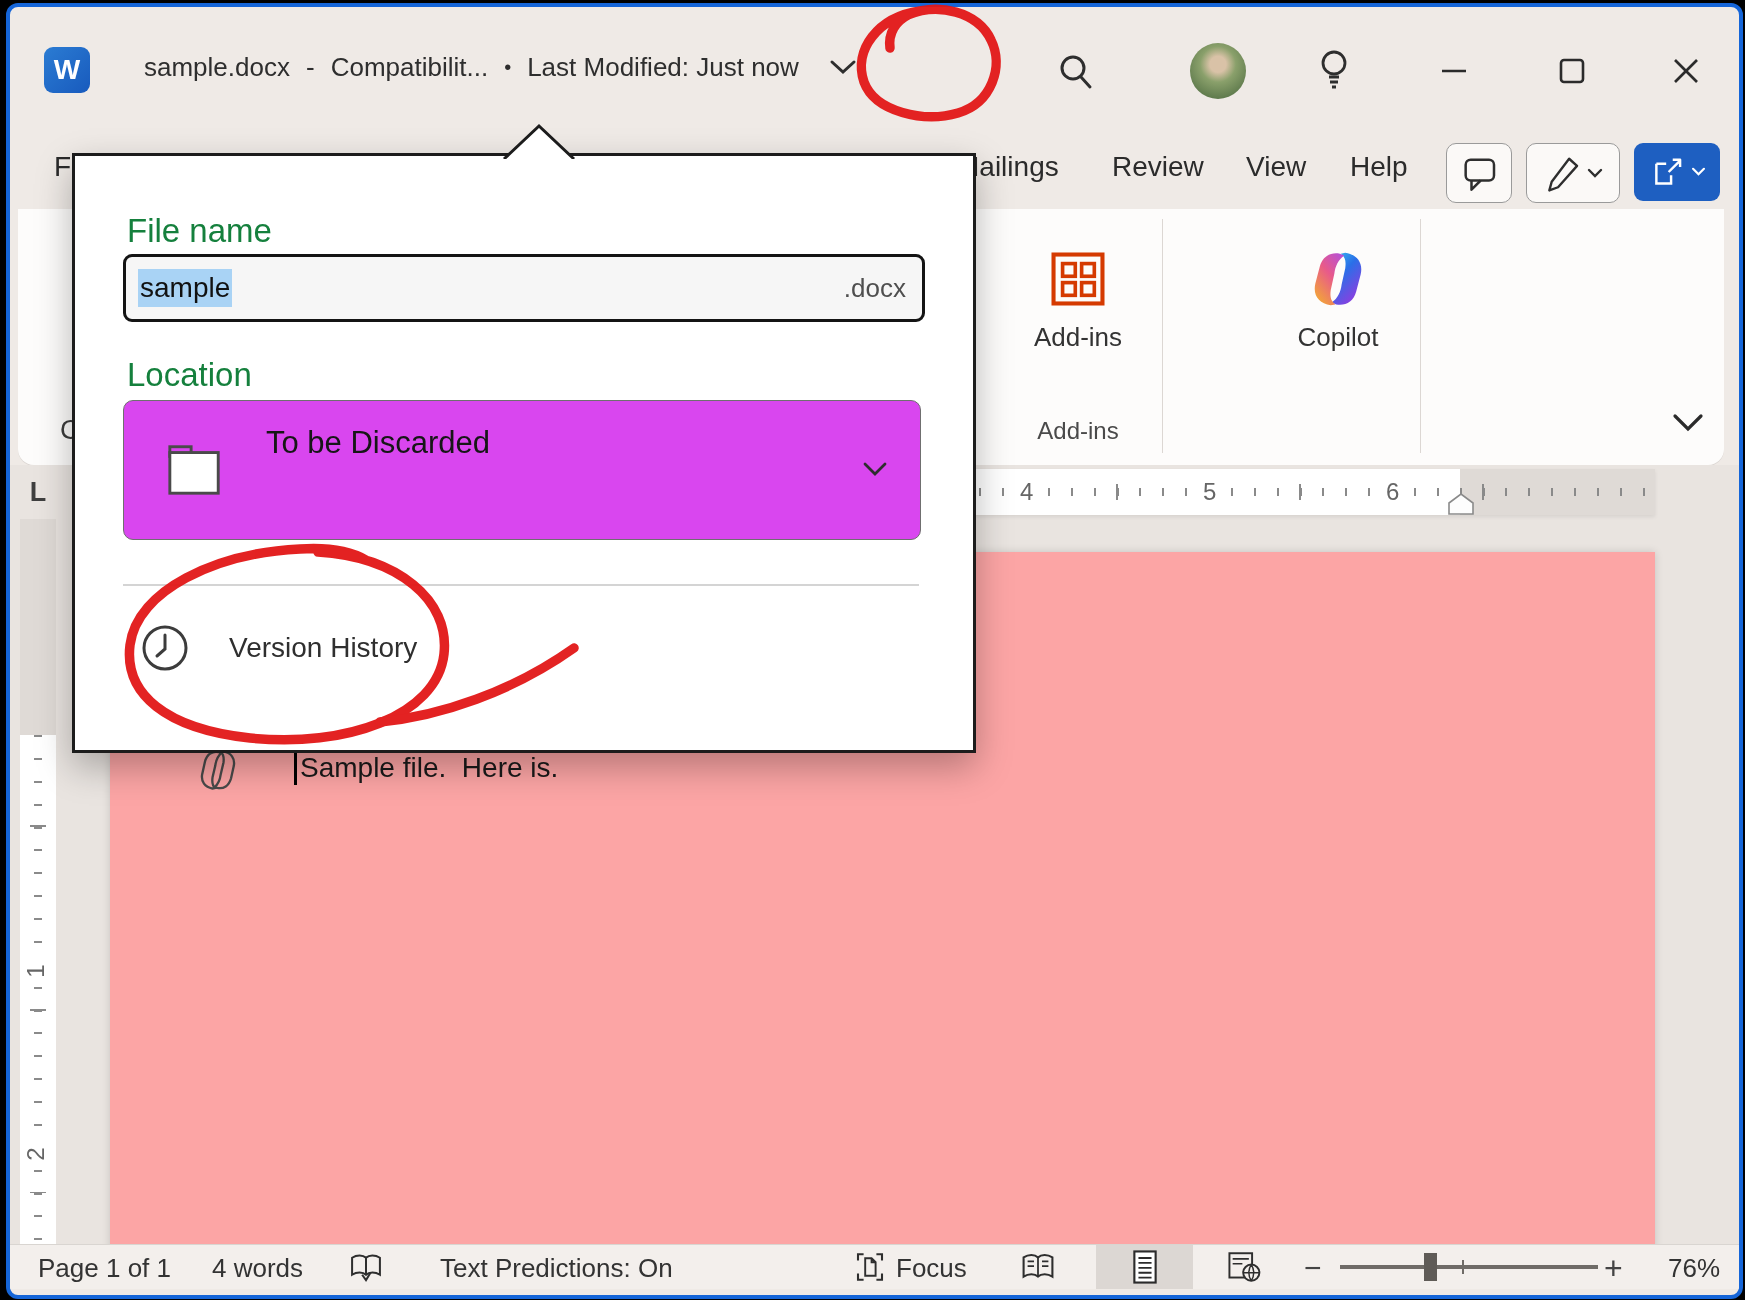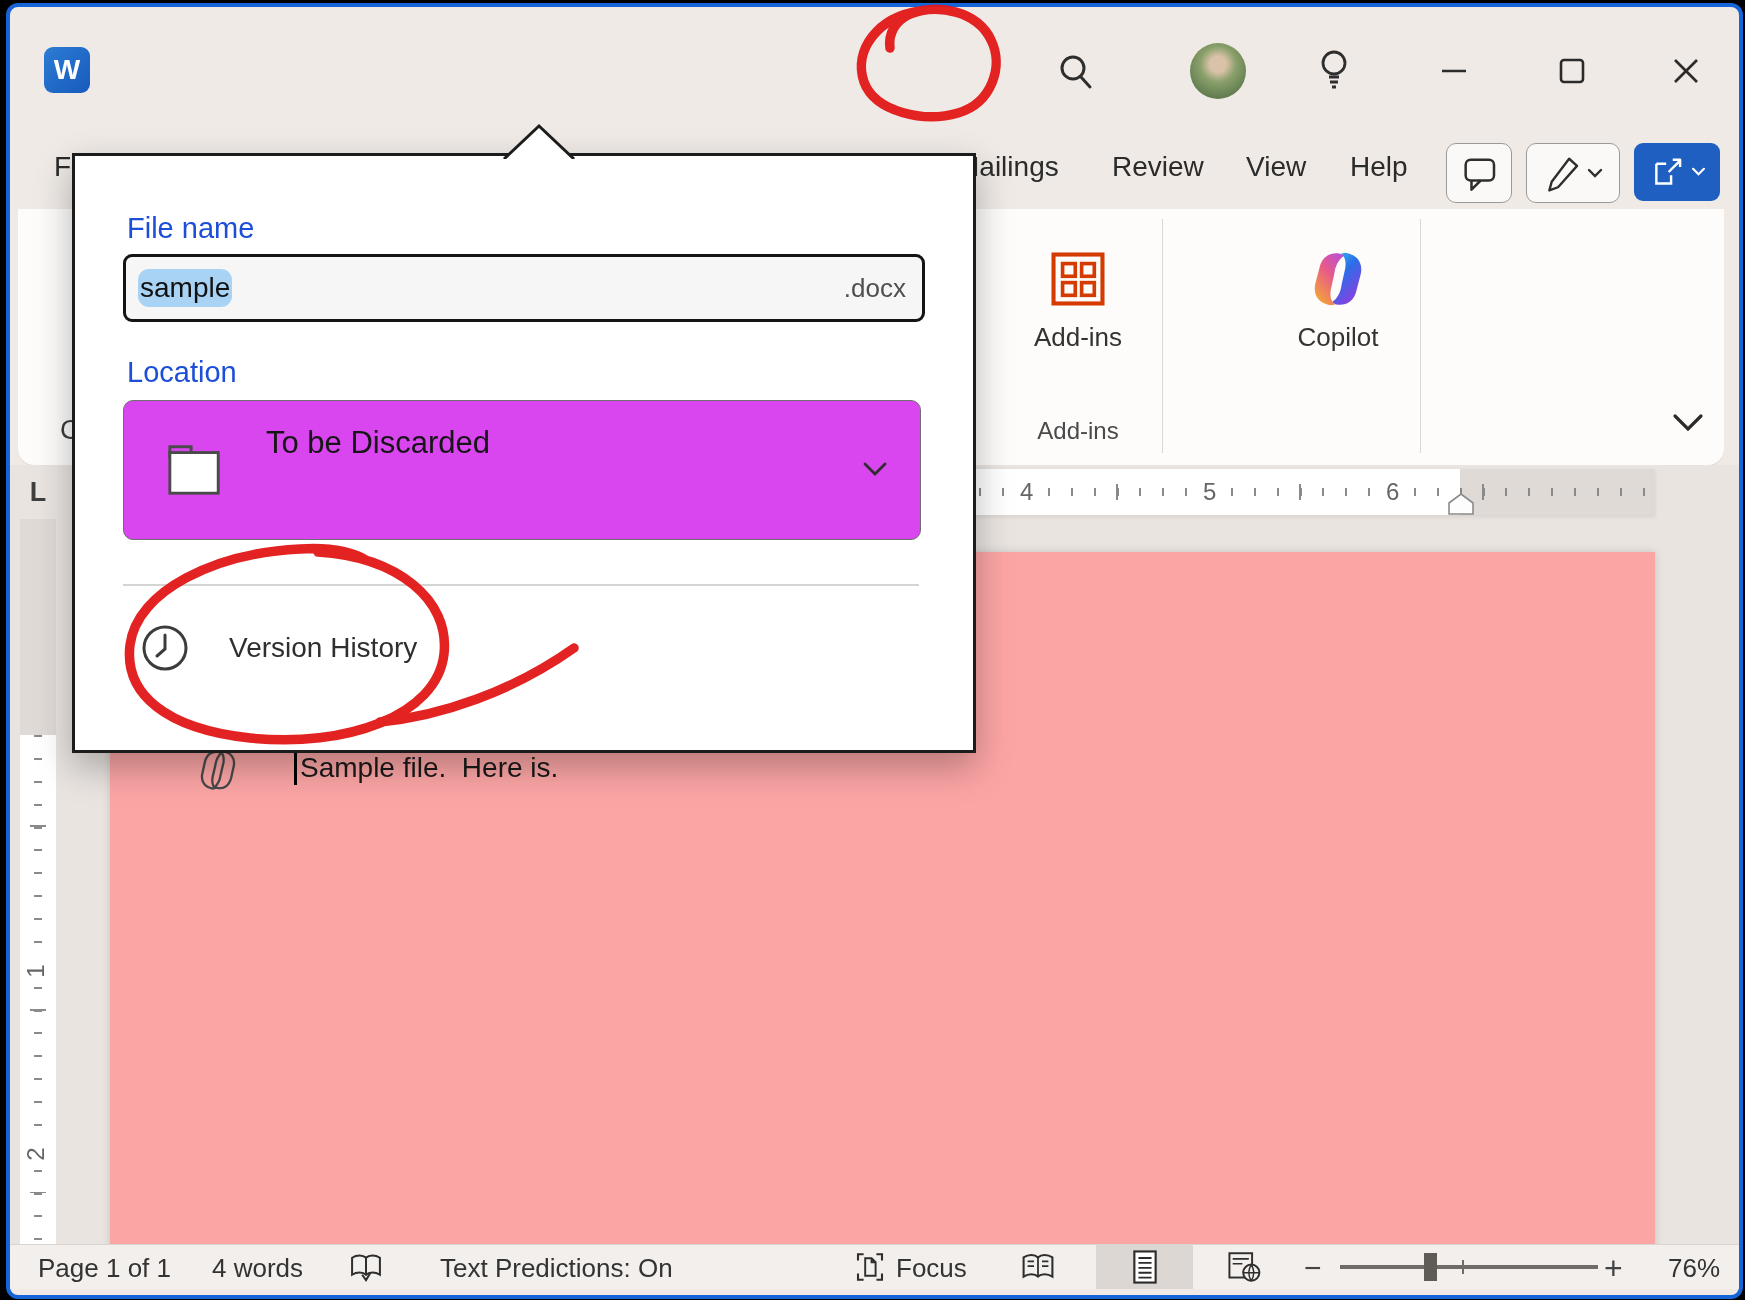--- a/index.html
+++ b/index.html
@@ -8,35 +8,47 @@
   #window{position:absolute;left:6px;top:3px;width:1729px;height:1288px;background:#efeae6;
     border:4px solid #1565d8;border-radius:12px;overflow:hidden;}
   .ttl{font-size:26px;color:#2e2e2e;white-space:nowrap;}
   .tab{font-size:28px;color:#2b2b2b;}
   .icbtn{display:flex;align-items:center;justify-content:center;cursor:default;}
   .fbtn{border:1.5px solid #9a9a9a;border-radius:10px;background:#fbf9f7;display:flex;align-items:center;justify-content:center;gap:6px;}
   svg{display:block;}
   .ribbon-label{font-size:26px;color:#333;text-align:center;}
   .glabel{font-size:24px;color:#4a4a4a;}
   .popup{background:#fff;border:3px solid #1c1c1c;box-shadow:0 14px 34px rgba(0,0,0,.28);}
-  .plabel{font-size:29px;color:#1d4ed8;}
+  .plabel{font-size:33px;color:#15803d;}
   .sb{font-size:26px;color:#333;white-space:nowrap;}
   .tickh{background-image:repeating-linear-gradient(to right,#8a8a8a 0 2px,transparent 2px 22.875px);}
   .tickh2{background-image:repeating-linear-gradient(to right,transparent 0 90.5px,#8a8a8a 90.5px 92.5px,transparent 92.5px 183px);}
   .tickv{background-image:repeating-linear-gradient(to bottom,#8a8a8a 0 2px,transparent 2px 22.875px);}
   .tickv2{background-image:repeating-linear-gradient(to bottom,transparent 0 90.5px,#8a8a8a 90.5px 92.5px,transparent 92.5px 183px);}
   .rnum{font-size:24px;color:#666;background:#fff;padding:0 3px;line-height:1;}
 </style>
 </head>
 <body>
 
 <div id="window">
 
   <div class="abs" style="left:0;top:0;width:1729px;height:120px;">
     <div class="abs icbtn" style="left:34px;top:40px;width:46px;height:46px;border-radius:9px;background:linear-gradient(135deg,#2b7cd3,#185abd);color:#fff;font-weight:bold;font-size:28px;">W</div>
+    <div class="abs" style="left:134px;top:0;height:120px;display:flex;align-items:center;gap:16px;">
+      <span class="ttl">sample.docx</span>
+      <span class="ttl">-</span>
+      <span class="ttl">Compatibilit...</span>
+      <span class="ttl" style="font-size:20px;">•</span>
+      <span class="ttl">Last Modified: Just now</span>
+      <span class="icbtn" style="margin-left:14px;">
+        <svg width="28" height="18" viewBox="0 0 28 18">
+            <path d="M3 4 L14 14 L25 4" fill="none" stroke="#2e2e2e" stroke-width="3" stroke-linecap="round"></path>
+          </svg>
+      </span>
+    </div>
     <div class="abs icbtn" style="left:1042px;top:40px;width:48px;height:48px;">
       <svg width="44" height="44" viewBox="0 0 44 44">
           <circle cx="19" cy="19" r="11" fill="none" stroke="#2e2e2e" stroke-width="3"></circle>
           <line x1="27" y1="28" x2="36" y2="38" stroke="#2e2e2e" stroke-width="3" stroke-linecap="round"></line>
         </svg>
     </div>
     <div class="abs" style="left:1180px;top:36px;width:56px;height:56px;border-radius:50%;background:radial-gradient(circle at 50% 38%, #d9c2a7 0 18%, #8aa06b 40%, #44633a 100%);"></div>
     <div class="abs icbtn" style="left:1300px;top:40px;width:48px;height:48px;">
       <svg width="42" height="46" viewBox="0 0 42 46">
           <circle cx="21" cy="15" r="11" fill="none" stroke="#2e2e2e" stroke-width="2.8"></circle>
@@ -248,21 +260,21 @@
 
   <span class="abs" style="left:492px;top:115px;z-index:60;">
     <svg width="74" height="37" viewBox="0 0 74 37">
         <path d="M2 37 L37 4 L72 37 Z" fill="#fff"></path>
         <path d="M2 37 L37 4 L72 37" fill="none" stroke="#1c1c1c" stroke-width="3"></path>
       </svg>
   </span>
   <div class="abs popup" style="left:62px;top:146px;width:898px;height:594px;z-index:50;">
     <span class="abs plabel" style="left:52px;top:56px;">File name</span>
     <div class="abs" style="left:48px;top:98px;width:796px;height:62px;border:3.5px solid #141414;border-radius:9px;background:#f6f6f6;display:flex;align-items:center;">
-      <span style="margin-left:12px;font-size:28px;color:#111;background:#a9d3f5;padding:3px 2px;border-radius:11px;">sample</span>
+      <span style="margin-left:12px;font-size:28px;color:#111;background:#a9d3f5;padding:3px 2px;">sample</span>
       <span style="flex:1;"></span>
       <span style="margin-right:16px;font-size:26px;color:#4f4f4f;">.docx</span>
     </div>
 
     <span class="abs plabel" style="left:52px;top:200px;">Location</span>
     <div class="abs" style="left:48px;top:244px;width:796px;height:138px;border:1.5px solid #6f6f6f;border-radius:10px;background:#d946ef;">
       <span class="abs" style="left:40px;top:38px;">
         <svg width="62" height="60" viewBox="0 0 64 62">
             <rect x="6" y="8" width="22" height="10" fill="none" stroke="#4a4a4a" stroke-width="3"></rect>
             <rect x="6" y="14" width="50" height="42" fill="#fff" stroke="#4a4a4a" stroke-width="3"></rect>

